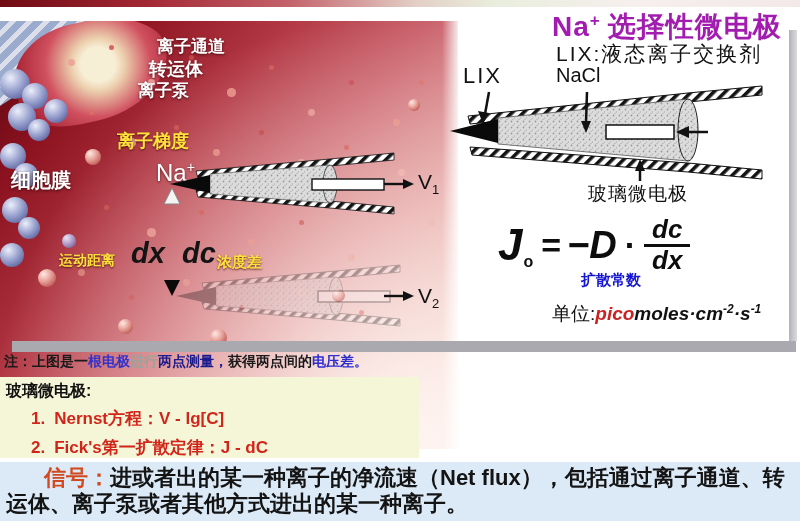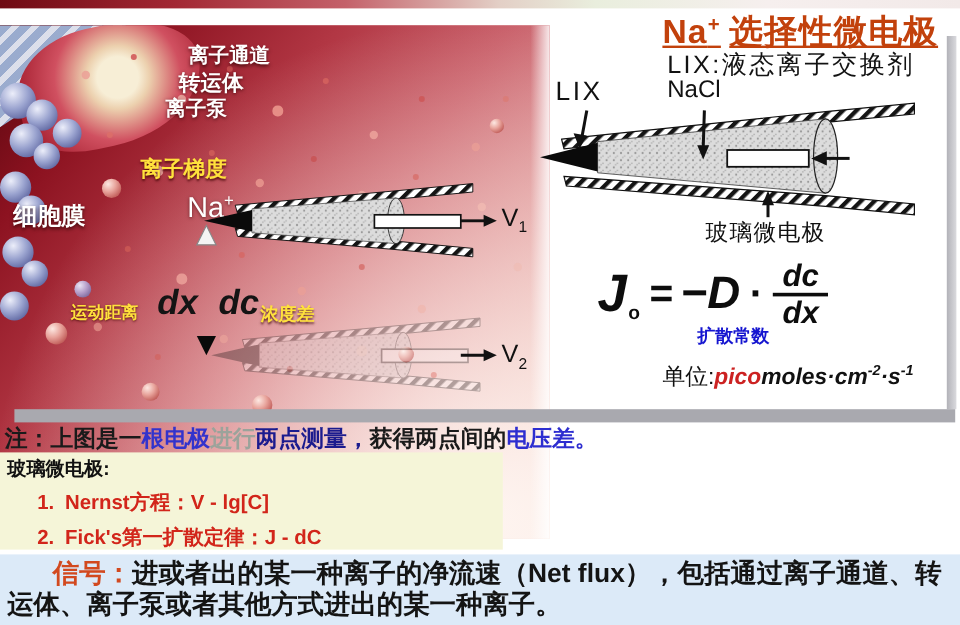--- a/index.html
+++ b/index.html
@@ -61,21 +61,21 @@
   .lbl-dc{left:182px;top:216px;font-size:29px;font-style:italic;font-weight:bold;color:#141414;}
   .lbl-conc{left:217px;top:232px;font-size:15px;}
 
   
   .vlbl{font-size:21px;color:#111;white-space:nowrap;}
   .vlbl sub{font-size:13px;}
   .lbl-v1{left:418px;top:170px;}
   .lbl-v2{left:418px;top:284px;}
 
   
-  .title{left:552px;top:8px;font-size:28px;font-weight:bold;color:#c2410c;letter-spacing:1px;white-space:nowrap;text-decoration:underline;}
+  .title{left:552px;top:8px;font-size:28px;font-weight:bold;color:#a21caf;letter-spacing:1px;white-space:nowrap;}
   .title .sup{font-size:17px;vertical-align:super;}
   .title .rest{margin-left:7px;}
   .subtitle{left:556px;top:40px;font-size:21px;color:#121212;letter-spacing:2px;white-space:nowrap;}
   .lbl-lix{left:463px;top:63px;font-size:22px;color:#111;letter-spacing:2px;}
   .lbl-nacl{left:556px;top:64px;font-size:20px;color:#111;}
   .lbl-ag{left:711px;top:119px;font-size:20px;color:#111;}
   .lbl-glass{left:588px;top:181px;font-size:19px;color:#111;letter-spacing:1px;}
 
   
   .formula{left:498px;top:216px;display:flex;align-items:center;color:#0d0d0d;
@@ -91,21 +91,21 @@
   .units{left:552px;top:301px;font-size:19px;color:#111;white-space:nowrap;}
   .units .lat{font-style:italic;font-weight:600;margin-top:37px;}
   .units .pico{font-style:italic;font-weight:600;color:#cc2222;}
   .units .usup{font-size:12px;vertical-align:super;font-style:italic;font-weight:600;}
 
   
   .right-strip{left:789px;top:30px;width:8px;height:311px;background:linear-gradient(to right,#b2b2b8,#dadade);}
   .bottom-shadow{left:12px;top:341px;width:784px;height:11px;background:#a9a9af;}
 
   
-  .note-line{left:4px;top:353px;font-size:19px;font-weight:bold;white-space:nowrap;color:#1a1a1a;}
+  .note-line{left:4px;top:353px;font-size:14px;font-weight:bold;white-space:nowrap;color:#1a1a1a;}
   .laws-bg{left:0;top:377px;width:419px;height:81px;background:#f5f5d8;}
   .laws-heading{left:6px;top:381px;font-size:16px;font-weight:bold;color:#111;white-space:nowrap;}
   .law{position:absolute;left:31px;font-size:17px;font-weight:bold;color:#d2251a;white-space:nowrap;}
   .law .num{margin-right:9px;}
   .law1{top:407px;} .law2{top:436px;}
   .signal-bg{left:0;top:462px;width:800px;height:59px;background:#dceaf8;}
   .signal-p{left:6px;top:465px;width:792px;font-size:22px;font-weight:bold;color:#141414;
             line-height:26px;text-indent:38px;margin:0;}
   .signal-p .sig{color:#d2491f;}
 

